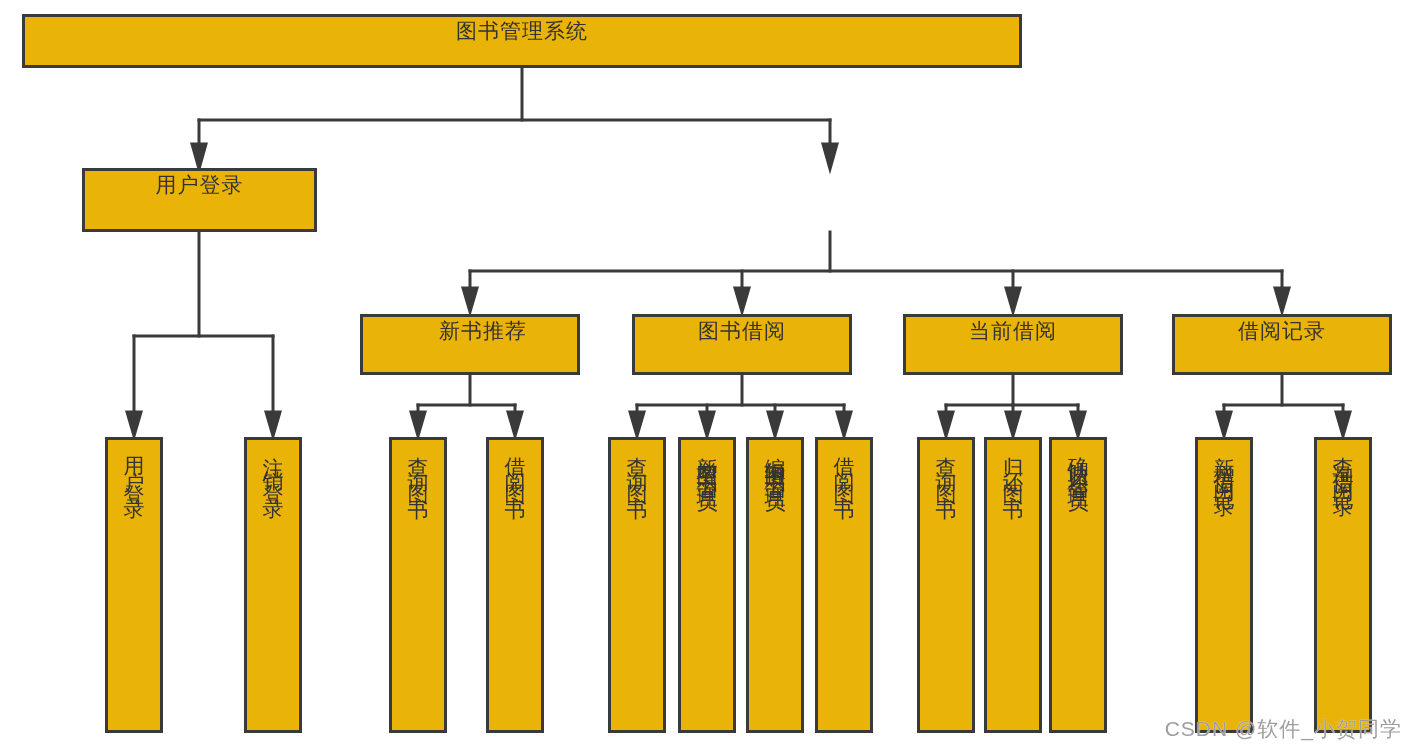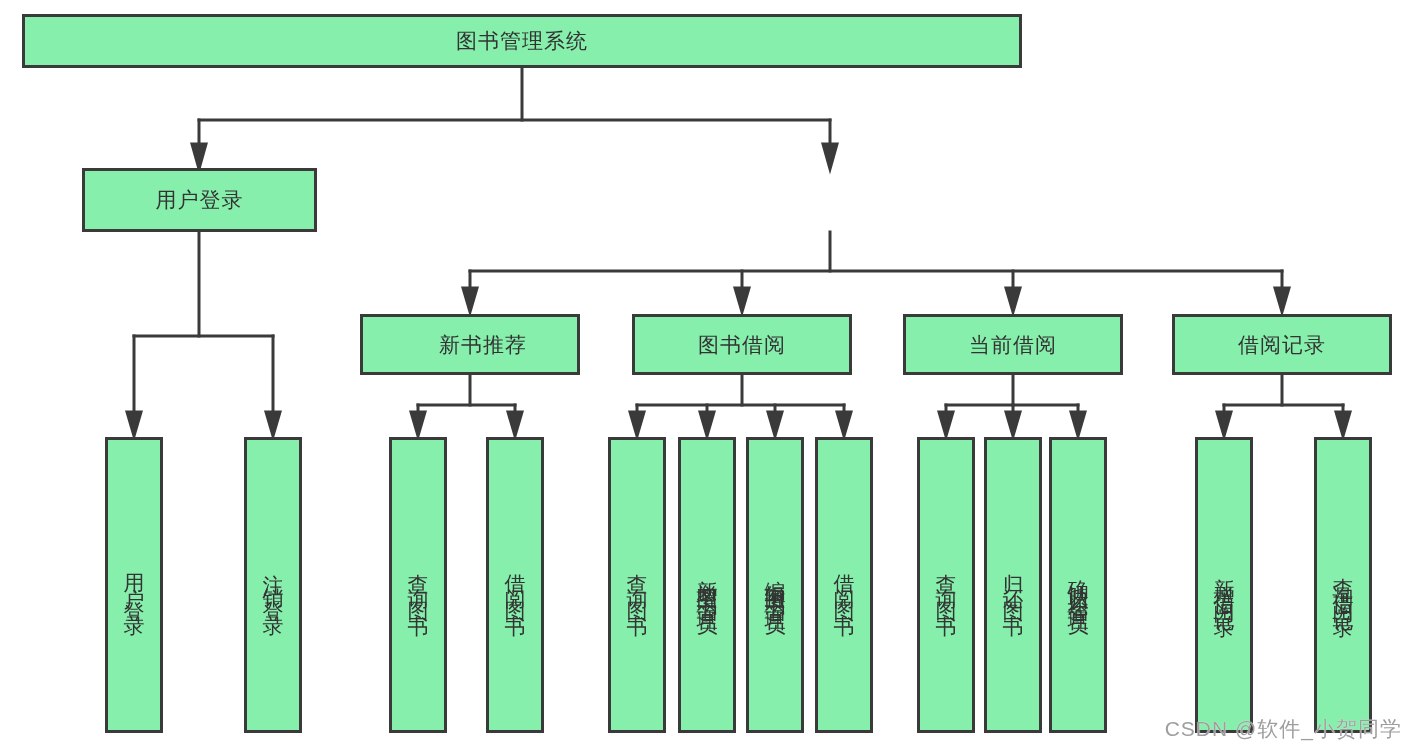--- a/index.html
+++ b/index.html
@@ -20,23 +20,22 @@
     left: 0;
     top: 0;
     width: 1405px;
     height: 747px;
     pointer-events: none;
   }
   .node {
     position: absolute;
     box-sizing: border-box;
     border: 3px solid #3a3a3a;
-    background: #86efac;
+    background: #eab308;
     display: flex;
-    align-items: center;
     justify-content: center;
     color: #333333;
     font-size: 21px;
     letter-spacing: 1px;
     z-index: 2;
   }
   .leaf {
     z-index: 2;
   }
   .vtext {

